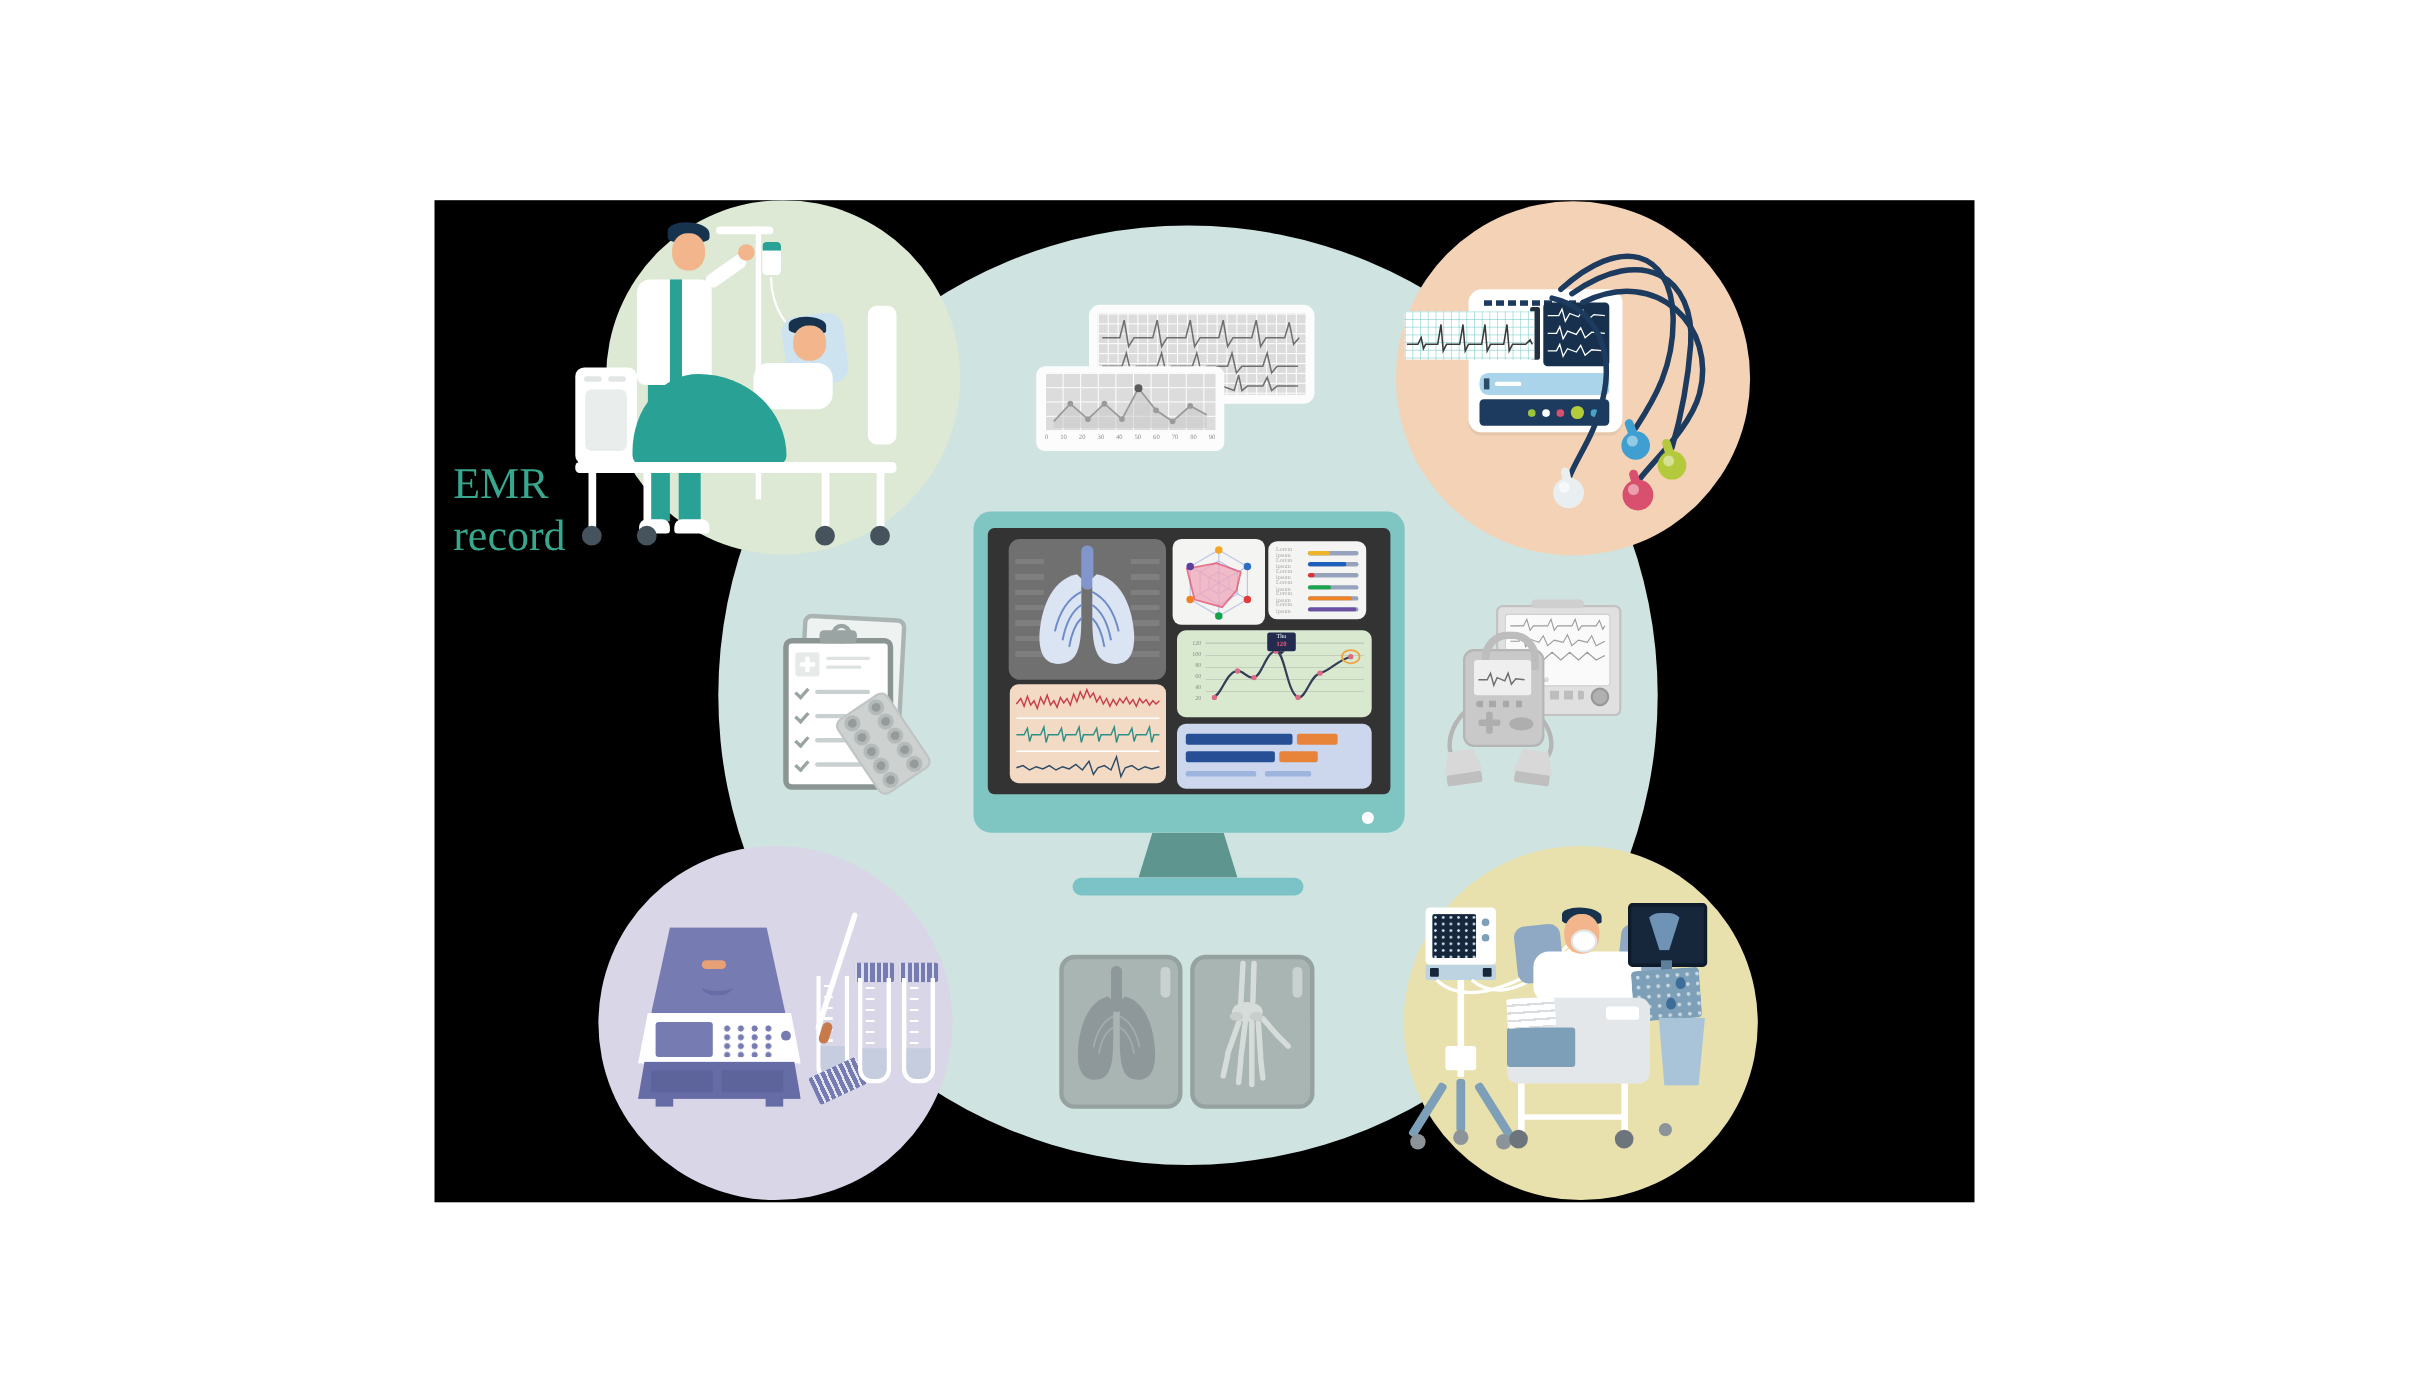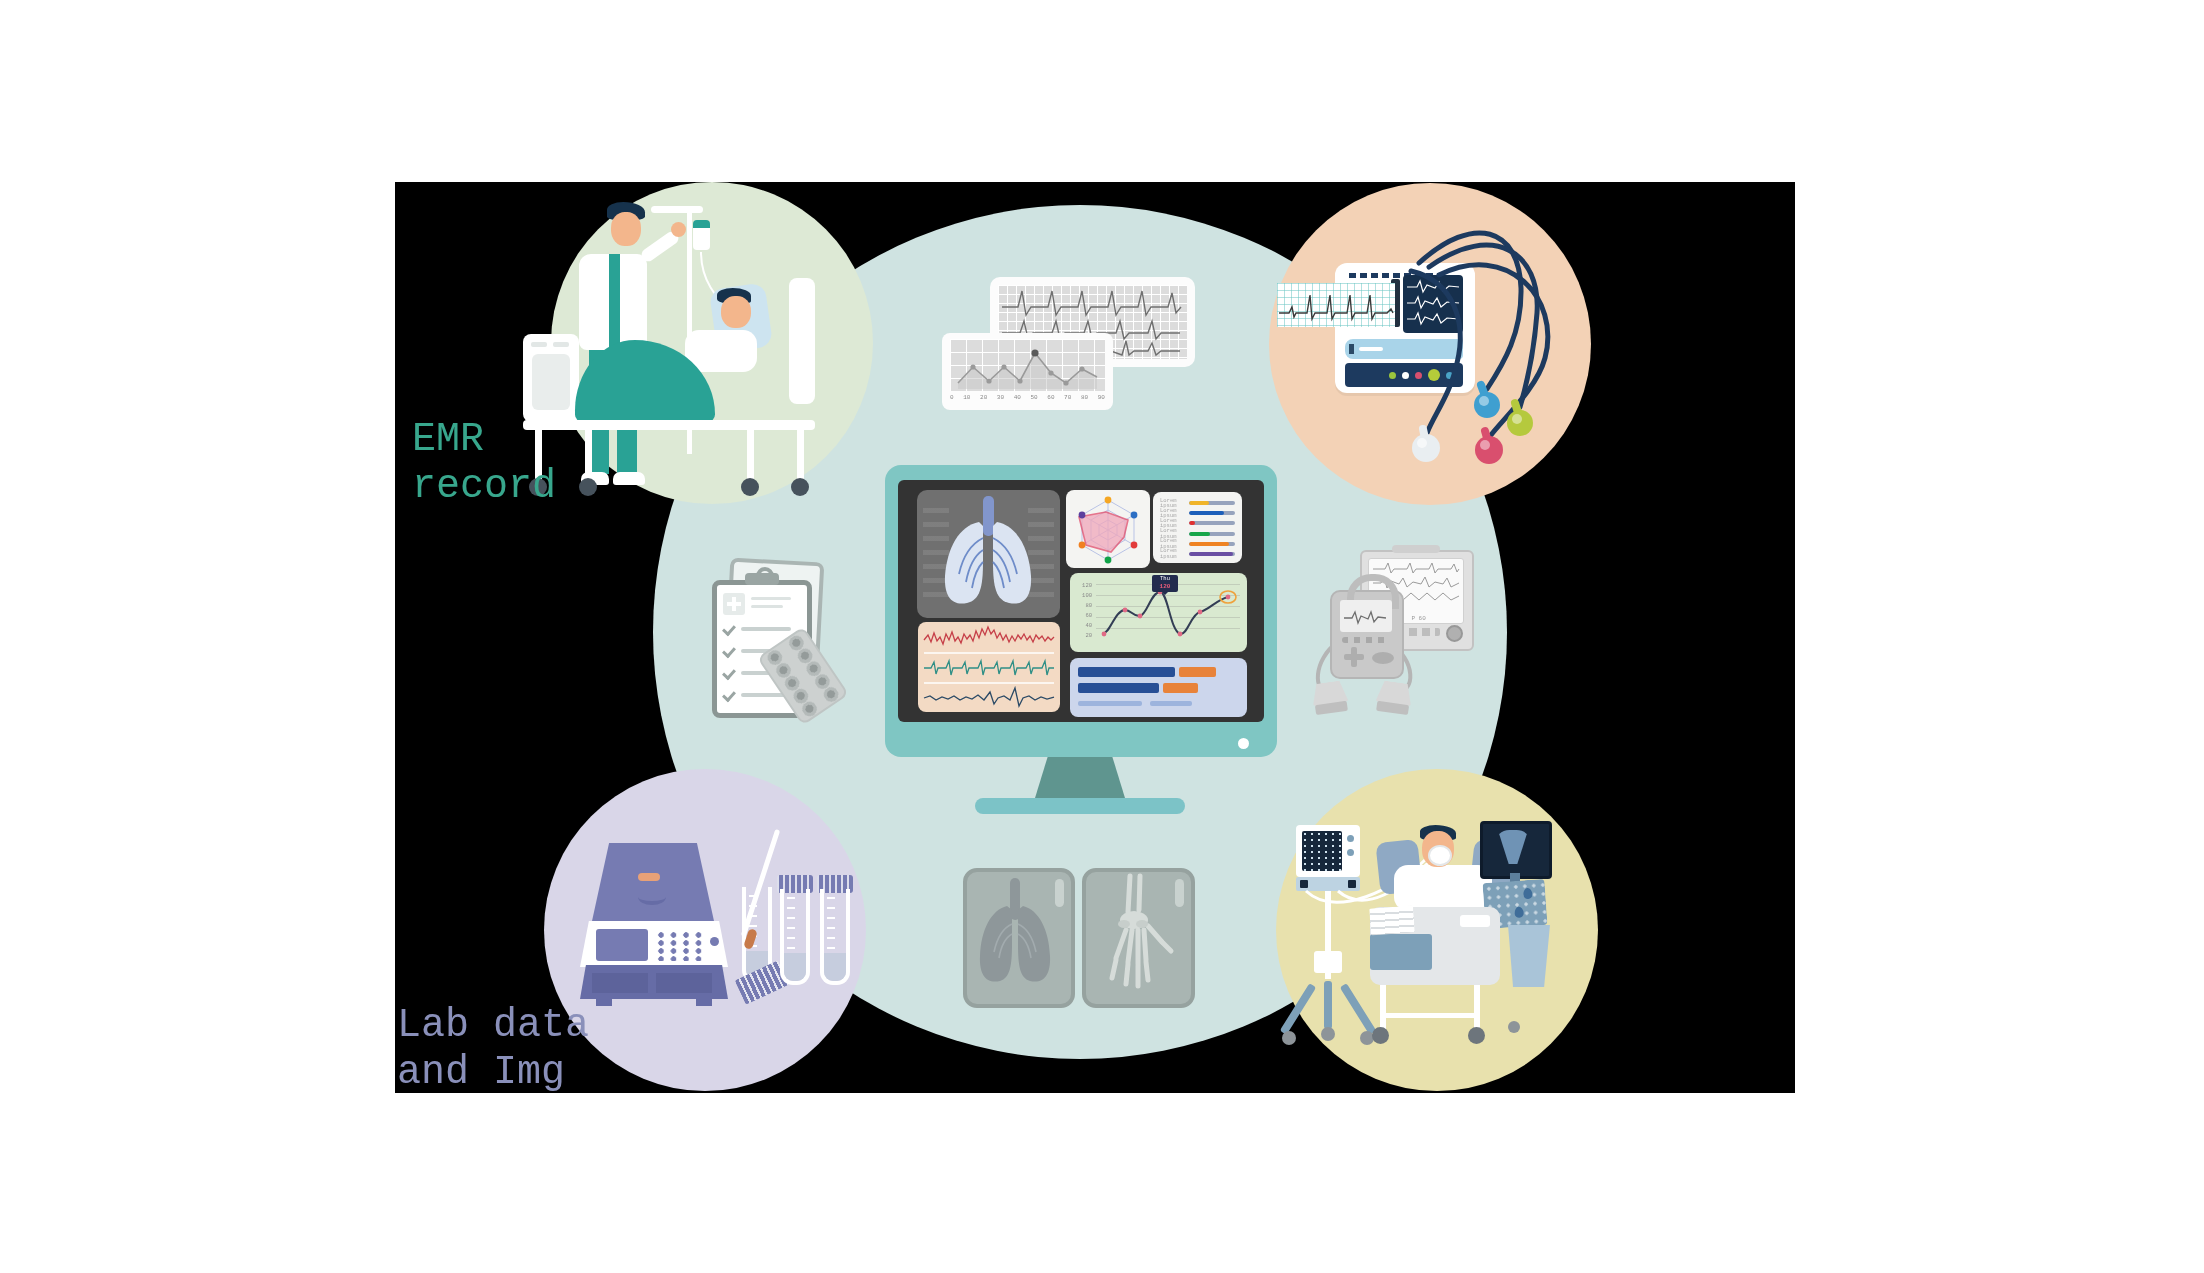--- a/index.html
+++ b/index.html
@@ -1,17 +1,17 @@
 <!DOCTYPE html>
 <html style="--bg: #ffffff; --panel: #000000; --c_center: #cfe3e1; --c_emr: #dde9d5; --c_vital: #f3d2b6; --c_lab: #d9d6e8; --c_dev: #e8e1ad; --t_emr: #38a78d; --t_vital: #ee8e50; --t_lab: #8a90ba; --t_dev: #d2a53b; --teal: #29a295; --teal_d: #1f8a80; --navy: #1d3a5f; --skin: #f3b68c; --hair: #16324c; --mon_frame: #7fc6c3; --mon_stand: #5f958f; --mon_base: #7cc3c7; --screen_bg: #333333; --lung_panel: #707070; --lung_fill: #dbe4f2; --lung_vessel: #6e8cc9; --lung_trachea: #8296cc; --radar_web: #b9c3e6; --radar_fill: #f0a7bb; --radar_stroke: #e04a6a; --list_text: #a9a9a9; --list_track: #97a3bd; --green_bg: #d9e9d0; --chart_line: #333d55; --chart_dot: #e06a85; --chart_hl: #efa23d; --tip_bg: #232c4e; --tip_day: #ffffff; --tip_val: #e85c7a; --tick_text: #8a8a8a; --wave_bg: #f3dac4; --wave_red: #c63f48; --wave_teal: #2e8f86; --wave_navy: #2b4a66; --bars_bg: #ccd6ec; --bar_main: #274f96; --bar_accent: #e8833a; --bar_small: #9db4dd; --card_bg: #fcfcfc; --grid_bg: #dcdcdc; --trace_gray: #6f6f6f; --xr_bg: #a9b5b2; --xr_border: #96a29f; --xr_dark: #8e979a; --xr_light: #d6dcd9; --xr_tab: #c9d2cf; --gray_body: #e0e0e0; --gray_mid: #c9c9c9; --gray_dark: #9a9a9a; --blue_strip: #a9d4e9; --paper_grid: #9fd6d4; --lab_purple: #767bb2; --lab_purple_d: #666ca6; --lab_orange: #e8a177; --lab_liquid: #c6cdde; --dev_navy: #16273b; --dev_blue: #7da0b8; --dev_blue_l: #a9c4d8; --dev_bed: #e4e7e9; --dev_pillow: #8fa9c4; --wheel: #46525c; --wheel_gray: #8d9499;"><head>
 <meta charset="utf-8">
 <style>
   html,body{margin:0;padding:0;background:#fff;}
   .canvas{position:relative;width:2204px;height:1273px;background:var(--bg,#fff);overflow:hidden;
-          font-family:Liberation Mono, monospace;}
+          font-family:Liberation Serif, serif;}
   .abs{position:absolute;}
   
   .stage{position:absolute;left:395px;top:182px;width:1400px;height:911px;background:var(--panel,#000);overflow:hidden;}
   .bubble{position:absolute;}
   .bubble-bg{position:absolute;inset:0;border-radius:50%;}
   .b-center{left:258px;top:23px;width:854px;height:854px;z-index:1;}
   .b-center .bubble-bg{background:var(--c_center);}
   .b-emr{left:156px;top:0px;width:322px;height:322px;z-index:4;}
   .b-emr .bubble-bg{background:var(--c_emr);}
   .b-vital{left:874px;top:1px;width:322px;height:322px;z-index:4;}
@@ -664,16 +664,14 @@
       <div class="abs bed-leg" style="left:104px;top:216px;height:44px;width:6px;"></div>
       <div class="abs bed-leg" style="left:198px;top:216px;height:44px;width:6px;"></div>
       <div class="abs" style="left:104px;top:244px;width:100px;height:5px;background:#fff;"></div>
       <div class="abs wheel" style="left:96px;top:258px;width:17px;height:17px;background:#6d757c;"></div>
       <div class="abs wheel" style="left:192px;top:258px;width:17px;height:17px;background:#6d757c;"></div>
       <div class="abs wheel" style="left:232px;top:252px;width:12px;height:12px;background:var(--wheel_gray);"></div>
     </div>
 
     <div class="label label-emr">EMR
 record</div>
-    <div class="label label-lab">Lab data
-and Img</div>
   </div>
 </div>
 
 </body></html>

